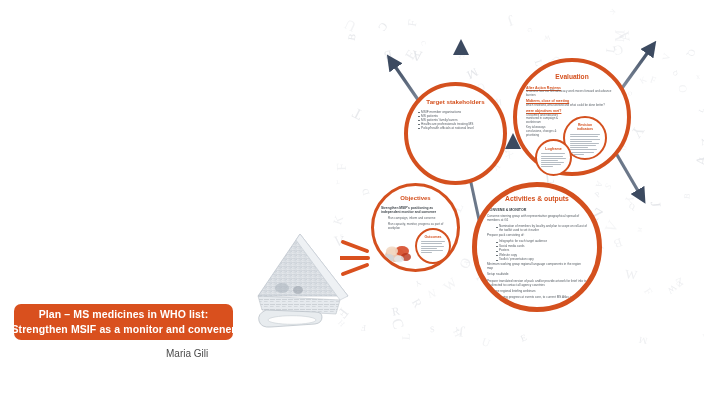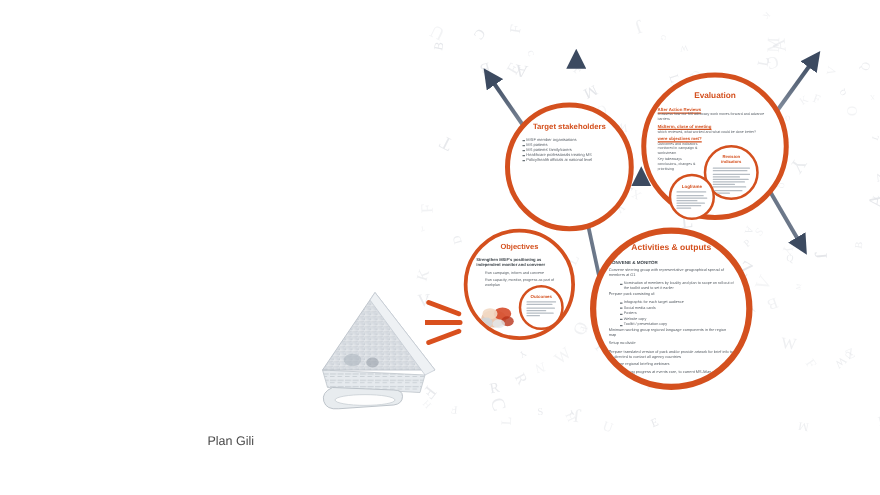--- a/index.html
+++ b/index.html
@@ -502,16 +502,20 @@
             <div style="font-size: 3.1px; color: rgb(85, 92, 99); line-height: 1.25; margin-bottom: 2.6px;">Minimum working group regional language components in the region map</div>
             <div style="font-size: 3.1px; color: rgb(85, 92, 99); line-height: 1.25; margin-bottom: 2.6px;">Setup no-divide</div>
             <div style="font-size: 3.1px; color: rgb(85, 92, 99); line-height: 1.25; margin-bottom: 2.6px;">Prepare translated version of pack and/or provide artwork for brief info to be directed to contact all agency countries</div>
             <div style="font-size: 3.1px; color: rgb(85, 92, 99); line-height: 1.25; margin-bottom: 2.6px;">Convene regional briefing webinars</div>
             <div style="font-size: 3.1px; color: rgb(85, 92, 99); line-height: 1.25; margin-bottom: 2.6px;">Add monitoring progress at events core, to current MS Atlas research (not existing)</div>
           </div>
       </div>
     </div>
   </div>
 
-
-  <div id="author" style="left:166px; top:348px;">Plan Gili</div>
+  <div id="title-banner" style="left:14px; top:304px; width:219px; height:36px;">
+    <div class="tl">Plan – MS medicines in WHO list:</div>
+    <div class="tl">Strengthen MSIF as a monitor and convener</div>
+  </div>
+
+  <div id="author" style="left:166px; top:348px;">Maria Gili</div>
 
 </div>
 
 </body></html>

